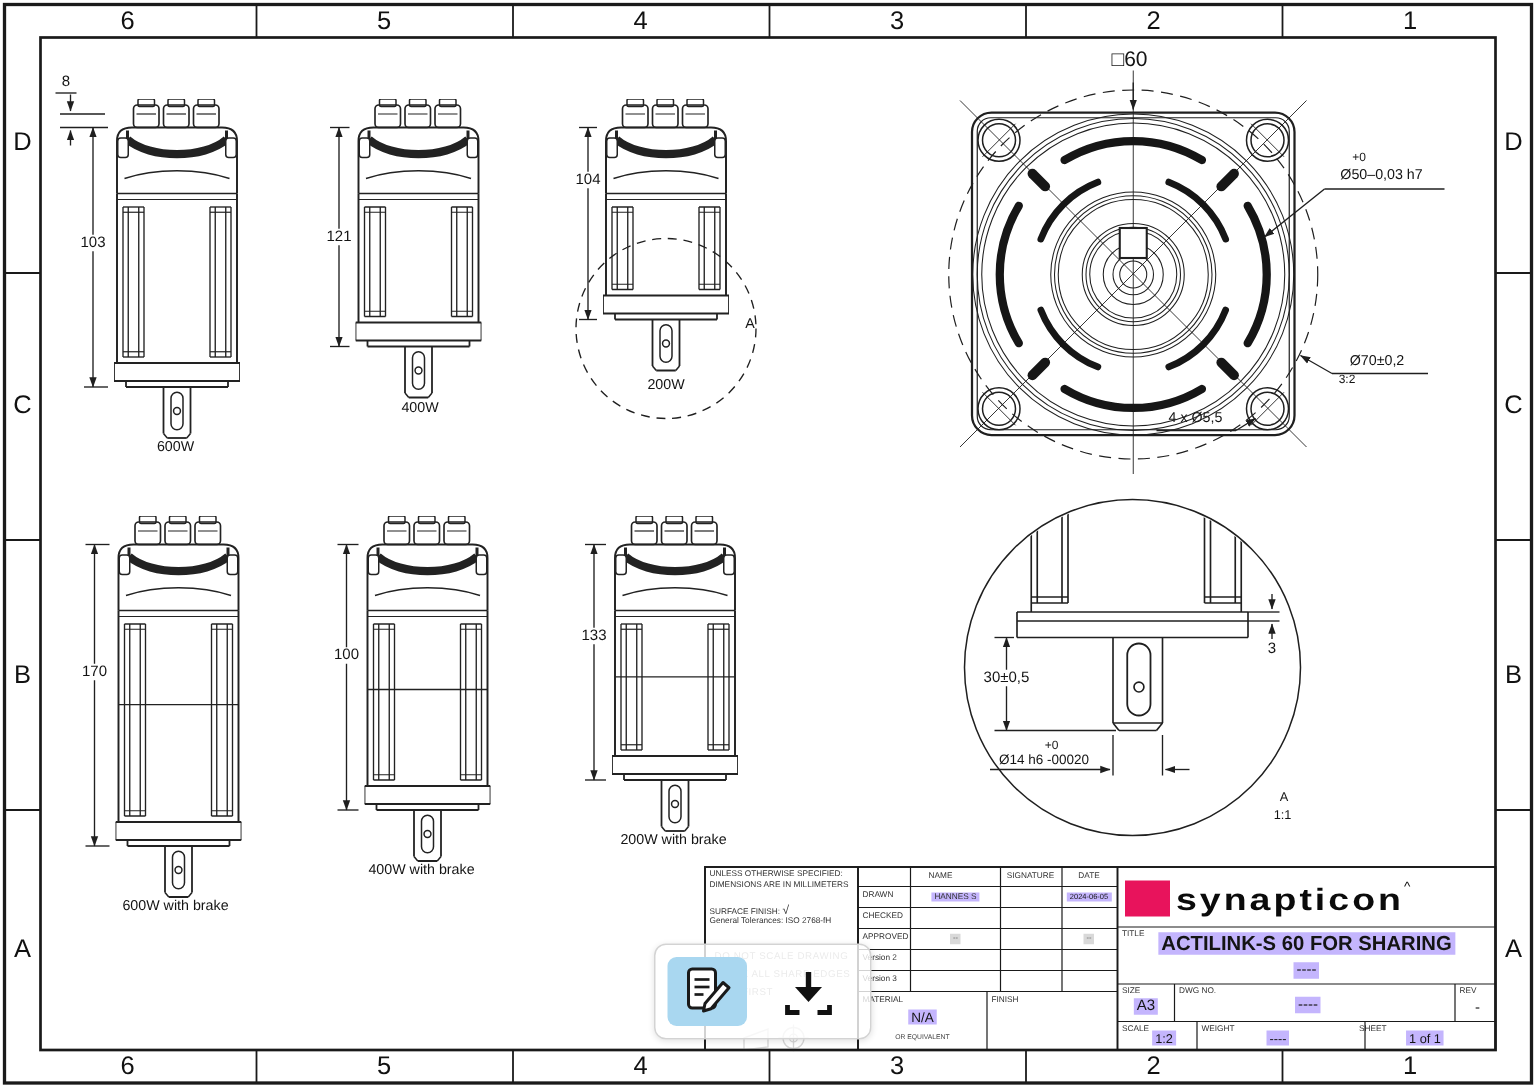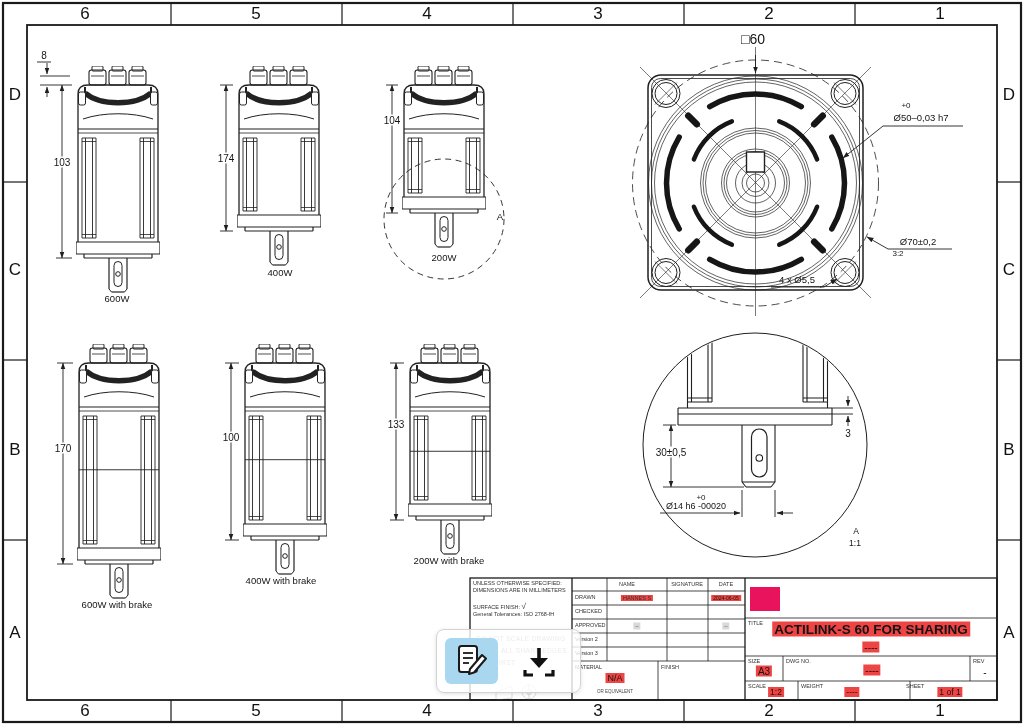--- a/index.html
+++ b/index.html
@@ -5,21 +5,21 @@
   html,body{margin:0;padding:0;background:#ffffff;}
   #page{position:relative;width:1024px;height:725px;background:#fff;overflow:hidden;
         font-family:"Liberation Sans","DejaVu Sans",sans-serif;color:#111;}
   .abs{position:absolute;}
   .lbl{position:absolute;transform:translate(-50%,-50%);white-space:nowrap;color:#141414;
        font-family:"Liberation Sans","DejaVu Sans",sans-serif;}
   .zone{font-size:17px;color:#111;}
   .dim{font-size:10px;background:#fff;padding:0 2px;}
   .mlabel{font-size:9.5px;}
   .tiny{font-size:5.5px;color:#333;transform:none;}
-  .hl{background:#ef4444;padding:0 2px;}
+  .hl{background:#c4b5fd;padding:0 2px;}
   .chip{position:absolute;transform:translate(-50%,-50%);background:#d9d9d9;color:#555;
         font-size:5px;padding:0 2px;line-height:7px;}
   .wm{position:absolute;transform:translate(-50%,-50%);font-size:6.5px;color:#9a9a9a;
       letter-spacing:.4px;white-space:nowrap;}
   #popup{position:absolute;left:436px;top:629px;width:143px;height:62px;background:rgba(255,255,255,.8);
          border:1px solid #d3d3d3;border-radius:8px;box-shadow:0 1px 4px rgba(0,0,0,.12);z-index:6;
          display:flex;align-items:center;}
   #popup .editbg{position:absolute;left:8px;top:8px;width:53px;height:46px;background:#a9d7f0;border-radius:6px;}
   svg{display:block;}
   .logo-word{font-weight:700;font-size:25px;letter-spacing:2px;color:#0b0b0b;
@@ -603,21 +603,21 @@
         <line x1="33" y1="207" x2="35.5" y2="210" stroke="#222" fill="none" stroke-width="1"></line>
         <line x1="51" y1="207" x2="48.5" y2="210" stroke="#222" fill="none" stroke-width="1"></line>
         <line x1="35.5" y1="210" x2="48.5" y2="210" stroke="#222" fill="none" stroke-width="1.2"></line>
         <rect x="38" y="179.5" width="8" height="25" rx="4" stroke="#222" fill="none" stroke-width="1"></rect>
         <circle cx="42" cy="192" r="2.3" stroke="#222" fill="none" stroke-width="1"></circle>
       </svg>
     </div>
 
   <div class="lbl dim" style="left:62px;top:162px;z-index:3">103</div>
   <div class="lbl dim" style="left:44px;top:55px;z-index:3">8</div>
-  <div class="lbl dim" style="left:226px;top:158px;z-index:3">174</div>
+  <div class="lbl dim" style="left:226px;top:158px;z-index:3">121</div>
   <div class="lbl dim" style="left:392px;top:120px;z-index:3">104</div>
   <div class="lbl dim" style="left:63px;top:448px;z-index:3">170</div>
   <div class="lbl dim" style="left:231px;top:437px;z-index:3">100</div>
   <div class="lbl dim" style="left:396px;top:424px;z-index:3">133</div>
   <div class="lbl" style="left:500px;top:216px;font-size:9.5px;z-index:3">A</div>
 
   <div class="lbl mlabel" style="left:117px;top:298px">600W</div>
   <div class="lbl mlabel" style="left:280px;top:272px">400W</div>
   <div class="lbl mlabel" style="left:444px;top:257px">200W</div>
   <div class="lbl mlabel" style="left:117px;top:604px">600W with brake</div>
@@ -659,20 +659,23 @@
   <div class="lbl hl" style="left:726px;top:598px;font-size:5px;transform:translate(-50%,-50%)">2024-06-05</div>
   <div class="chip" style="left:637px;top:626px">--</div>
   <div class="chip" style="left:726px;top:626px">--</div>
 
   <div class="abs tiny" style="left:575px;top:664px">MATERIAL</div>
   <div class="lbl hl" style="left:615px;top:678px;font-size:9px">N/A</div>
   <div class="lbl" style="left:615px;top:691px;font-size:4.5px;color:#444">OR EQUIVALENT</div>
   <div class="abs tiny" style="left:661px;top:664px">FINISH</div>
 
   <div class="abs" style="left: 750px; top: 587px; width: 30px; height: 24px; z-index: 2; background: rgb(232, 19, 92);" id="logoSquare"></div>
+  <div class="abs" style="left:784px;top:586px;z-index:2">
+    <span class="logo-word">synapticon</span><span class="brandmark">^</span>
+  </div>
 
   <div class="abs tiny" style="left:748px;top:620px">TITLE</div>
   <div class="lbl hl" style="left:871px;top:629px;font-size:13.5px;font-weight:600">ACTILINK-S 60 FOR SHARING</div>
   <div class="lbl hl" style="left:871px;top:647px;font-size:10px">----</div>
   <div class="abs tiny" style="left:748px;top:658px">SIZE</div>
   <div class="lbl hl" style="left:764px;top:671px;font-size:10px">A3</div>
   <div class="abs tiny" style="left:786px;top:658px">DWG NO.</div>
   <div class="lbl hl" style="left:872px;top:670px;font-size:10px">----</div>
   <div class="abs tiny" style="left:973px;top:658px">REV</div>
   <div class="lbl" style="left:985px;top:672px;font-size:10px">-</div>

